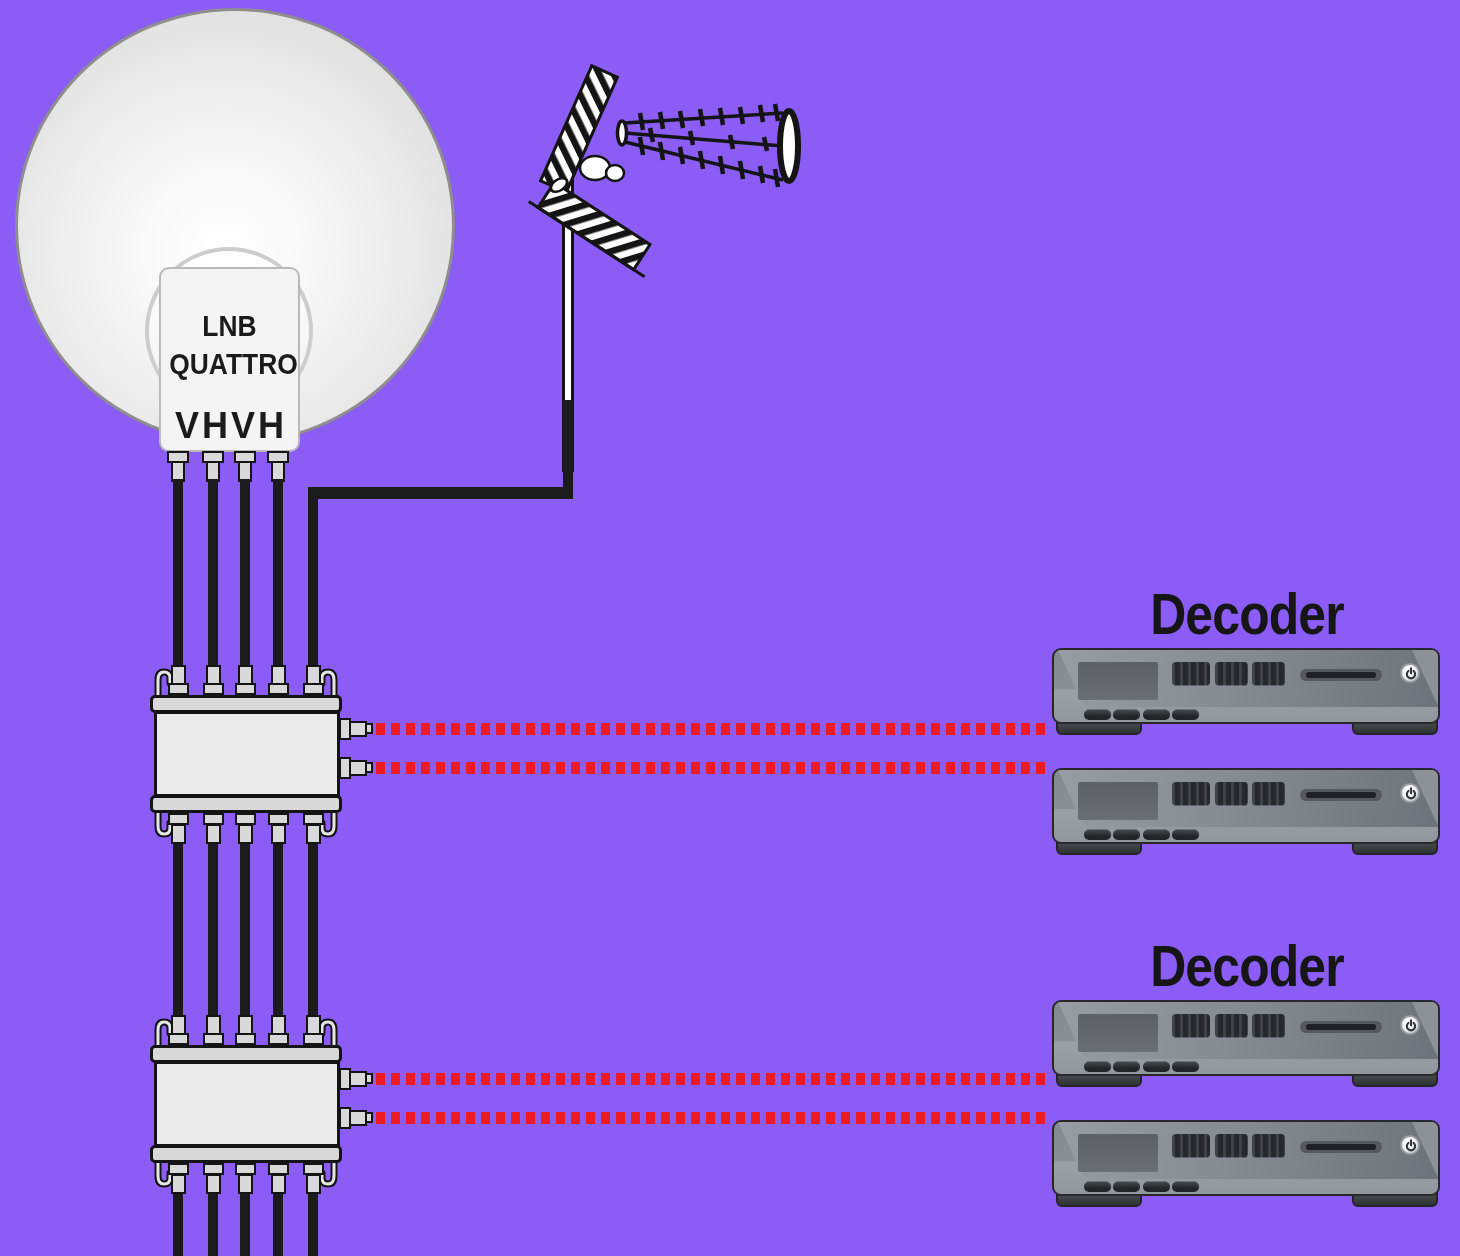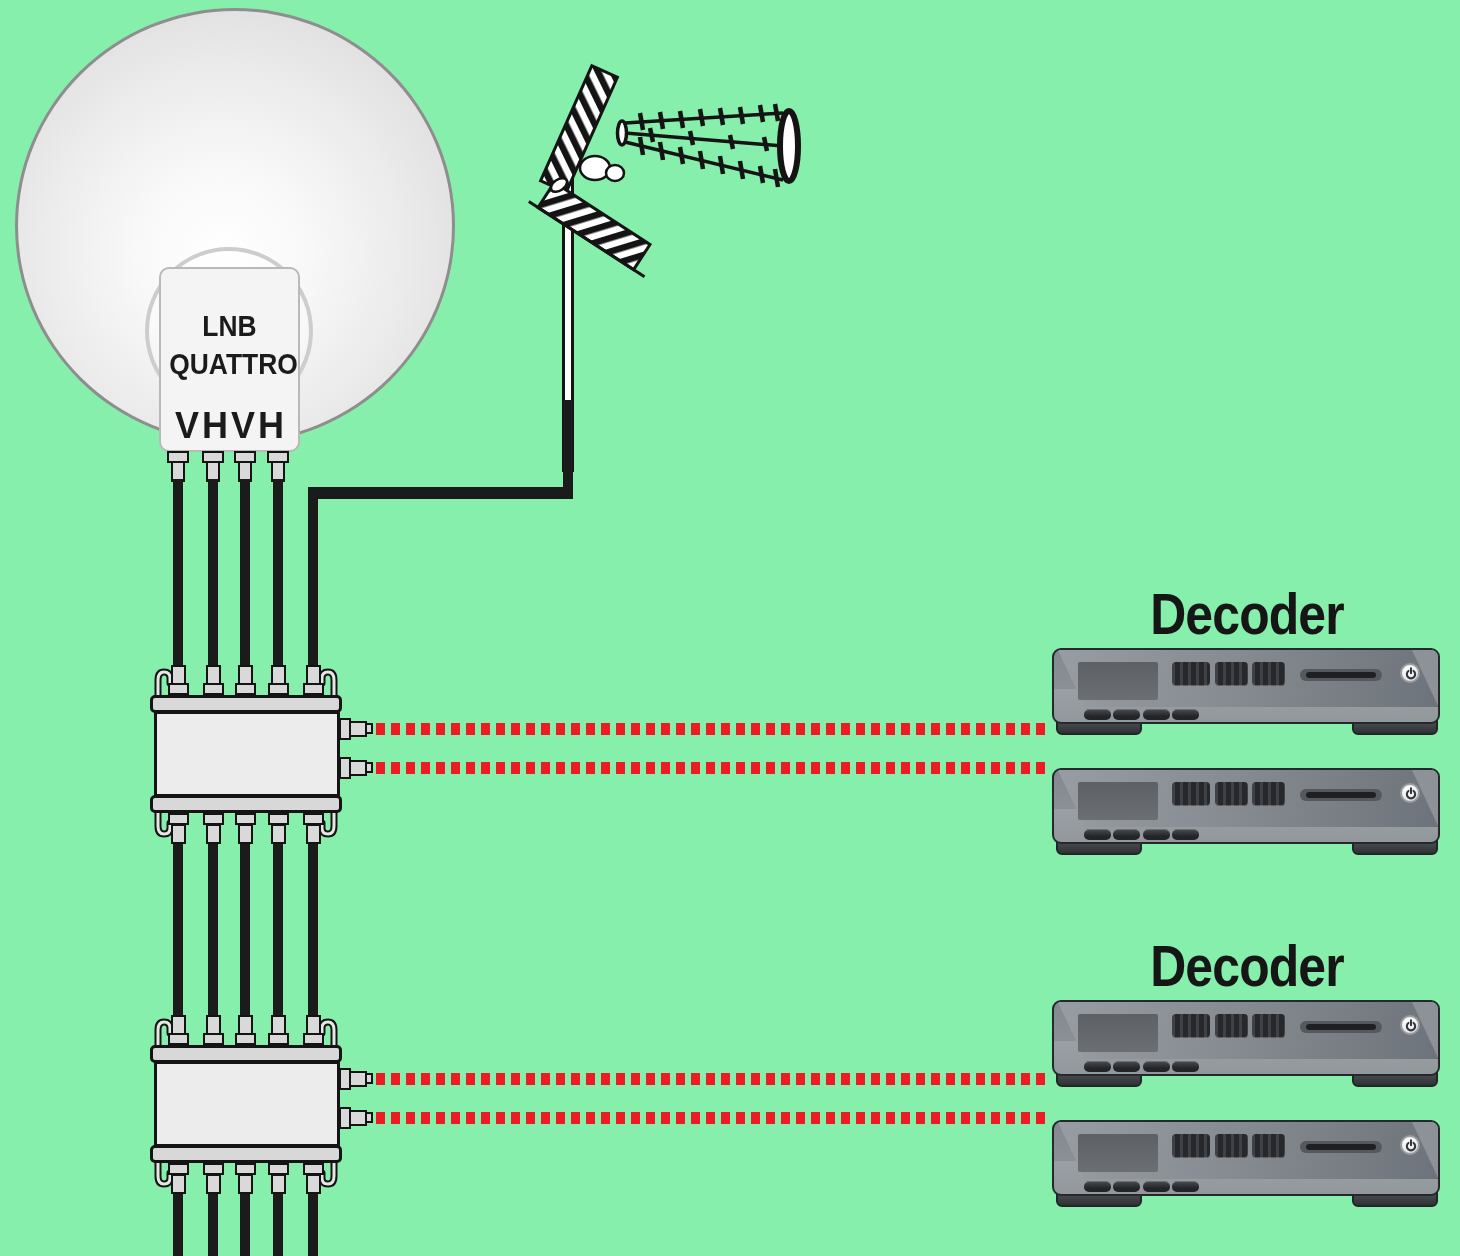--- a/index.html
+++ b/index.html
@@ -2,21 +2,21 @@
 <html style="--signal-red: #ED1C24; --cable-black: #1b1b1b;"><head>
 <meta charset="utf-8">
 <style>
   :root{
     --signal-red:#ED1C24;
     --cable-black:#1b1b1b;
     --line-black:#141414;
   }
   html,body{margin:0;padding:0;background:#fff;}
   #canvas{
-    position:relative;width:1460px;height:1256px;background:#86efac;overflow:hidden;
+    position:relative;width:1460px;height:1256px;background:#8b5cf6;overflow:hidden;
     font-family:"Liberation Sans", sans-serif;
   }
   #canvas *{box-sizing:border-box;}
   .abs{position:absolute;}
 
   
   .dish{
     left:15px;top:8px;width:440px;height:436px;border-radius:50%;
     border:3px solid #8e8e8e;
     background:radial-gradient(circle at 47% 56%, #ffffff 0%, #f8f8f8 26%, #ebebeb 55%, #dedede 80%, #d4d4d4 100%);

